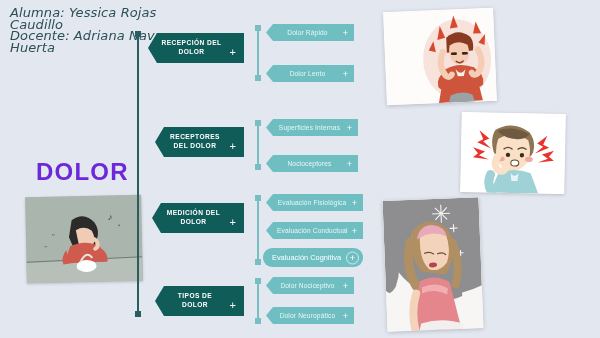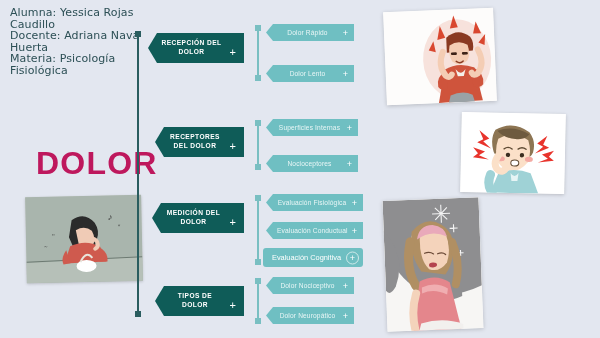--- a/index.html
+++ b/index.html
@@ -15,34 +15,35 @@
     background: #e3e7f0;
     overflow: hidden;
   }
 
   
   .credits {
     position: absolute;
     left: 10px; top: 7px;
     width: 160px;
     font-family: "DejaVu Sans", sans-serif;
-    font-size: 11px;
+    font-style: italic;
+    font-size: 13px;
     line-height: 11.6px;
     color: #2c4f55;
     letter-spacing: 0.1px;
   }
 
   
   .main-title {
     position: absolute;
-    left: 36px; top: 145px;
-    font-size: 32px;
+    left: 36px; top: 158px;
+    font-size: 24px;
     font-weight: bold;
     letter-spacing: 1.2px;
-    color: #be185d;
+    color: #6d28d9;
   }
 
   
   .photo-left {
     position: absolute;
     left: 26px; top: 196px;
     width: 116px; height: 86px;
     background: #b9c2ba;
     transform: rotate(-1.2deg);
     box-shadow: 0 1px 3px rgba(0,0,0,.18);
@@ -187,21 +188,20 @@
   svg { display: block; }
 </style>
 </head>
 <body>
 
 <div id="slide">
 
   <div class="credits">
     <div>Alumna: Yessica Rojas Caudillo</div>
     <div>Docente: Adriana Nava Huerta</div>
-    <div>Materia: Psicología Fisiológica</div>
   </div>
 
   <div class="main-title">DOLOR</div>
 
   <div class="photo-left">
     <svg width="116" height="86" viewBox="0 0 116 86">
       <rect width="116" height="86" fill="#a9b5ad"></rect>
       <path d="M0 66 L116 62 L116 86 L0 86 Z" fill="#b6c0b8"></path>
       <line x1="0" y1="65" x2="116" y2="62" stroke="#6d7a72" stroke-width="1"></line>
       <path d="M46 24 q13 -9 23 3 q5 8 2 16 l-3 9 l-20 1 l-5 -12 Z" fill="#2b2b2b"></path>
@@ -258,21 +258,21 @@
   <div class="lconn" style="top:195px; height:70px;"></div>
 
   <div class="chip-light" style="left:266px; top:194px; width:97px;">
     <span class="lbl">Evaluación Fisiológica</span>
     <span class="plus">+</span>
   </div>
   <div class="chip-light" style="left:266px; top:222px; width:97px;">
     <span class="lbl">Evaluación Conductual</span>
     <span class="plus">+</span>
   </div>
-  <div class="chip-round" style="left:263px; top:248px; width:100px;">
+  <div class="chip-round" style="left:263px; top:248px; width:100px;border-radius:9px;">
     <span class="lbl">Evaluación Cognitiva</span>
     <span class="plus-circle">+</span>
   </div>
 
   <div class="chip-dark" id="chip-d3">
     <span class="lbl">TIPOS DE DOLOR</span>
     <span class="plus">+</span>
   </div>
   <div class="lconn" style="top:278px; height:46px;"></div>
 

